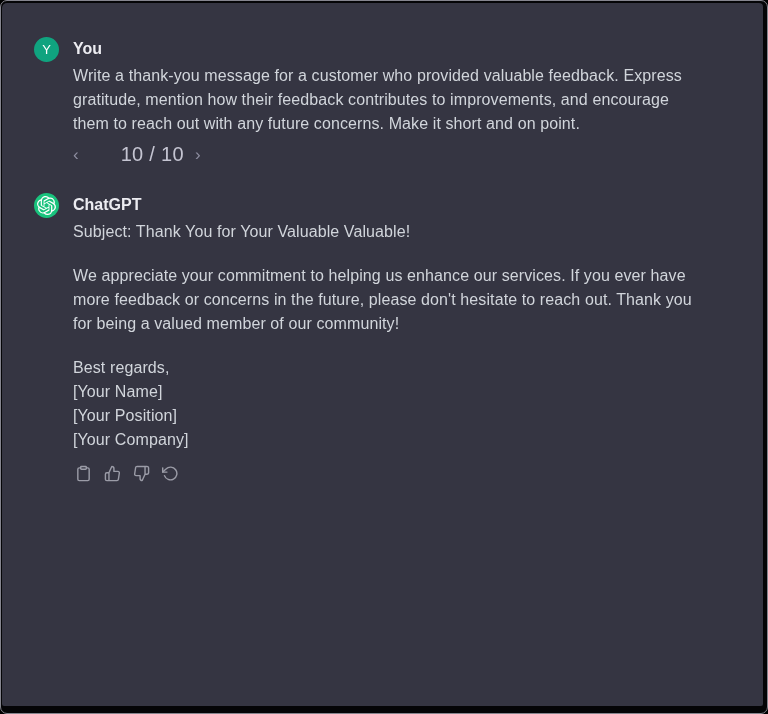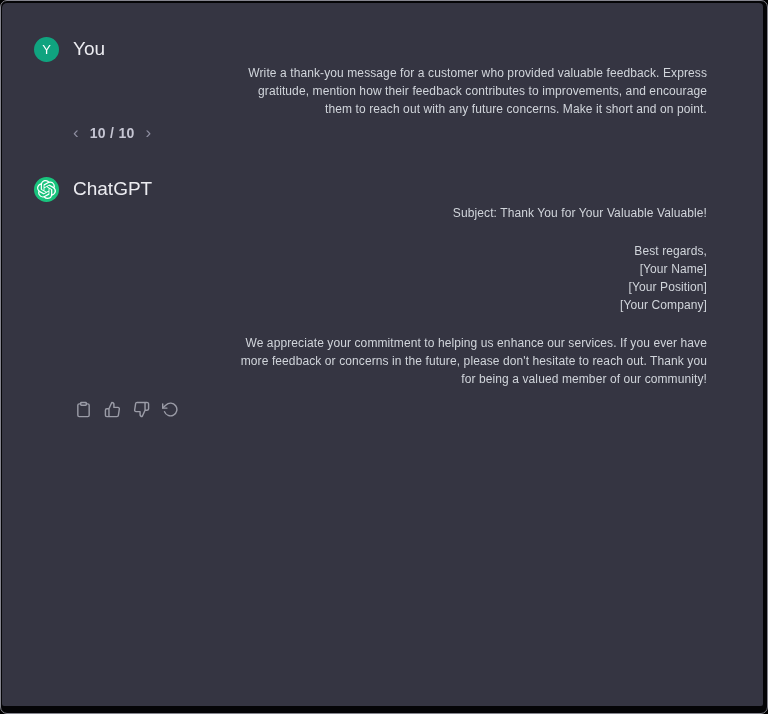--- a/index.html
+++ b/index.html
@@ -19,73 +19,73 @@
   }
   .chat-surface {
     width: 100%;
     height: 100%;
     background: #353542;
     border-radius: 5px 4px 2px 2px;
     padding: 33px 56px 20px 32px;
     overflow: hidden;
   }
   .message { display: flex; gap: 14px; }
-  .message + .message { margin-top: 35px; }
+  .message + .message { margin-top: 26px; }
   .avatar {
     width: 25px; height: 25px;
     border-radius: 50%;
     flex: 0 0 25px;
     display: flex; align-items: center; justify-content: center;
     margin-top: 1px;
     user-select: none;
   }
   .avatar-user { background: #10a37f; }
   .avatar-assistant { background: #19c37d; }
   .avatar-letter {
     color: #ffffff;
     font-size: 13px;
     font-weight: 400;
   }
   .openai-logo { width: 19px; height: 19px; display: block; }
   .message-body { flex: 1 1 auto; min-width: 0; padding-top: 2px; }
   .author-name {
     color: #ececf1;
-    font-size: 19px;
-    font-weight: 400;
+    font-size: 16px;
+    font-weight: 700;
     line-height: 21px;
     margin-bottom: 5px;
   }
   .msg-text {
     color: #d1d5db;
-    font-size: 12px;
-    line-height: 18px;
+    font-size: 16px;
+    line-height: 24px;
     letter-spacing: 0.1px;
-    text-align: right;
   }
   .msg-text .paragraph + .paragraph { margin-top: 20px; }
   .pagination {
     display: flex;
     align-items: center;
     gap: 9px;
     margin-top: 7px;
     margin-left: -2px;
   }
   .page-btn {
     background: none; border: none; cursor: pointer;
     color: #8e8ea0;
     font-size: 17px;
     line-height: 16px;
     padding: 0 2px;
     font-family: inherit;
   }
   .page-counter {
     color: #c5c5d2;
-    font-size: 14px;
-    font-weight: 700;
+    font-size: 20px;
+    font-weight: 400;
     letter-spacing: 0.3px;
+    margin-left: 31px;
   }
   .message-actions {
     display: flex;
     align-items: center;
     gap: 11px;
     margin-top: 12px;
     margin-left: 1px;
   }
   .action-btn {
     background: none; border: none; cursor: pointer;
@@ -124,22 +124,22 @@
     <div class="message">
       <div class="avatar avatar-assistant">
         <svg class="openai-logo" viewBox="0 0 24 24" fill="#ffffff" xmlns="http://www.w3.org/2000/svg">
           <path d="M22.2819 9.8211a5.9847 5.9847 0 0 0-.5157-4.9108 6.0462 6.0462 0 0 0-6.5098-2.9A6.0651 6.0651 0 0 0 4.9807 4.1818a5.9847 5.9847 0 0 0-3.9977 2.9 6.0462 6.0462 0 0 0 .7427 7.0966 5.98 5.98 0 0 0 .511 4.9107 6.051 6.051 0 0 0 6.5146 2.9001A5.9847 5.9847 0 0 0 13.2599 24a6.0557 6.0557 0 0 0 5.7718-4.2058 5.9894 5.9894 0 0 0 3.9977-2.9001 6.0557 6.0557 0 0 0-.7475-7.073zm-9.022 12.6081a4.4755 4.4755 0 0 1-2.8764-1.0408l.1419-.0804 4.7783-2.7582a.7948.7948 0 0 0 .3927-.6813v-6.7369l2.02 1.1686a.071.071 0 0 1 .038.052v5.5826a4.504 4.504 0 0 1-4.4945 4.4944zm-9.6607-4.1254a4.4708 4.4708 0 0 1-.5346-3.0137l.142.0852 4.783 2.7582a.7712.7712 0 0 0 .7806 0l5.8428-3.3685v2.3324a.0804.0804 0 0 1-.0332.0615L9.74 19.9502a4.4992 4.4992 0 0 1-6.1408-1.6464zM2.3408 7.8956a4.485 4.485 0 0 1 2.3655-1.9728V11.6a.7664.7664 0 0 0 .3879.6765l5.8144 3.3543-2.0201 1.1685a.0757.0757 0 0 1-.071 0l-4.8303-2.7865A4.504 4.504 0 0 1 2.3408 7.8956zm16.5963 3.8558L13.1038 8.364 15.1192 7.2a.0757.0757 0 0 1 .071 0l4.8303 2.7913a4.4944 4.4944 0 0 1-.6765 8.1042v-5.6772a.79.79 0 0 0-.407-.667zm2.0107-3.0231l-.142-.0852-4.7735-2.7818a.7759.7759 0 0 0-.7854 0L9.409 9.2297V6.8974a.0662.0662 0 0 1 .0284-.0615l4.8303-2.7866a4.4992 4.4992 0 0 1 6.6802 4.66zM8.3065 12.863l-2.02-1.1638a.0804.0804 0 0 1-.038-.0567V6.0742a4.4992 4.4992 0 0 1 7.3757-3.4537l-.142.0805L8.704 5.459a.7948.7948 0 0 0-.3927.6813zm1.0976-2.3654l2.602-1.4998 2.6069 1.4998v2.9994l-2.5974 1.4997-2.6067-1.4997z"></path>
         </svg>
       </div>
       <div class="message-body">
         <div class="author-name">ChatGPT</div>
         <div class="msg-text">
           <div class="paragraph">Subject: Thank You for Your Valuable Valuable!</div>
+          <div class="paragraph">We appreciate your commitment to helping us enhance our services. If you ever have<br>more feedback or concerns in the future, please don't hesitate to reach out. Thank you<br>for being a valued member of our community!</div>
           <div class="paragraph">Best regards,<br>[Your Name]<br>[Your Position]<br>[Your Company]</div>
-          <div class="paragraph">We appreciate your commitment to helping us enhance our services. If you ever have<br>more feedback or concerns in the future, please don't hesitate to reach out. Thank you<br>for being a valued member of our community!</div>
         </div>
         <div class="message-actions">
           <button class="action-btn">
             <svg viewBox="0 0 24 24" fill="none" stroke="currentColor" stroke-width="2" stroke-linecap="round" stroke-linejoin="round">
               <path d="M16 4h2a2 2 0 0 1 2 2v14a2 2 0 0 1-2 2H6a2 2 0 0 1-2-2V6a2 2 0 0 1 2-2h2"></path>
               <rect x="8" y="2" width="8" height="4" rx="1" ry="1"></rect>
             </svg>
           </button>
           <button class="action-btn">
             <svg viewBox="0 0 24 24" fill="none" stroke="currentColor" stroke-width="2" stroke-linecap="round" stroke-linejoin="round">

